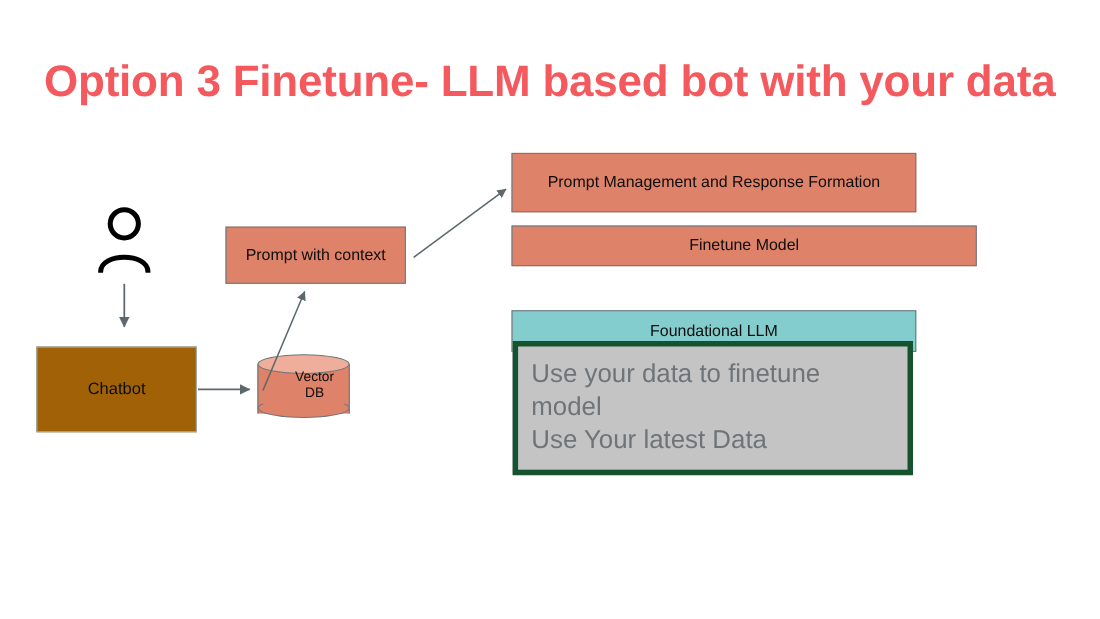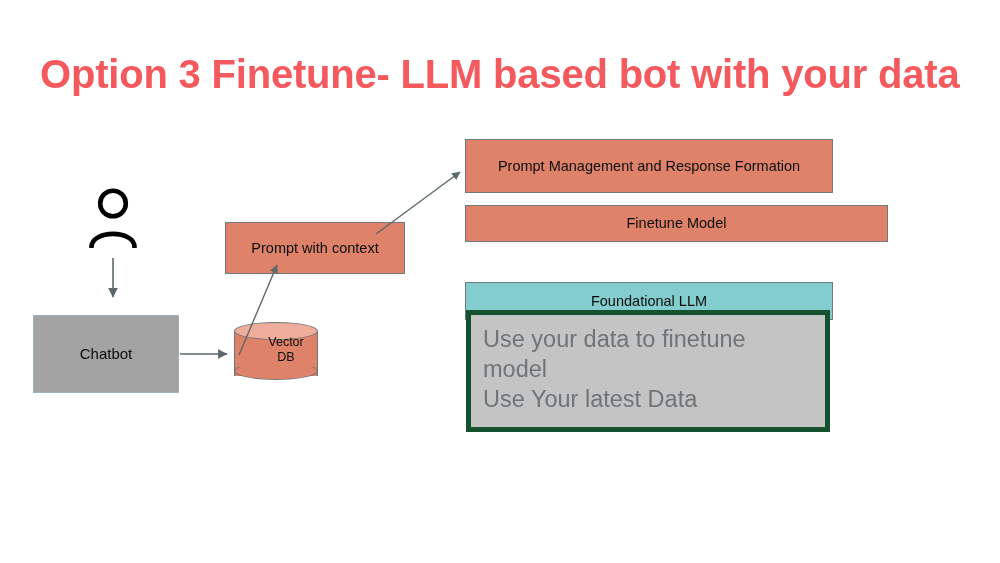--- a/index.html
+++ b/index.html
@@ -48,36 +48,36 @@
     text-align: center;
     border: 1.3px solid #70797C;
     border-radius: 0;
     font-size: 14.5px;
     line-height: 1.25;
     color: #0d0d0d;
     padding: 2px 10px;
   }
   .node.salmon { background: #DE8269; }
   .node.teal   { background: #84CDCE; }
-  .node.pale   { background: #a3a3a3; border-color: #9FB0BA; }
+  .node.pale   { background: #a16207; border-color: #9FB0BA; }
 
   
   #node-prompt-mgmt {
     left: 465px; top: 139px; width: 368px; height: 54px;
   }
   #node-finetune-model {
     left: 465px; top: 205px; width: 423px; height: 37px;
   }
   #node-foundational-llm {
     left: 465px; top: 254px; width: 368px; height: 38px; margin-top: 28px;
   }
 
   
   #node-prompt-context {
-    left: 205px; top: 222px; width: 180px; height: 52px; margin-left: 20px;
+    left: 205px; top: 206px; width: 164px; height: 52px;
   }
   #node-chatbot {
     left: 33px; top: 315px; width: 146px; height: 78px;
     font-size: 15px;
   }
 
   
   #note-box {
     position: absolute;
     left: 466px; top: 310px;

